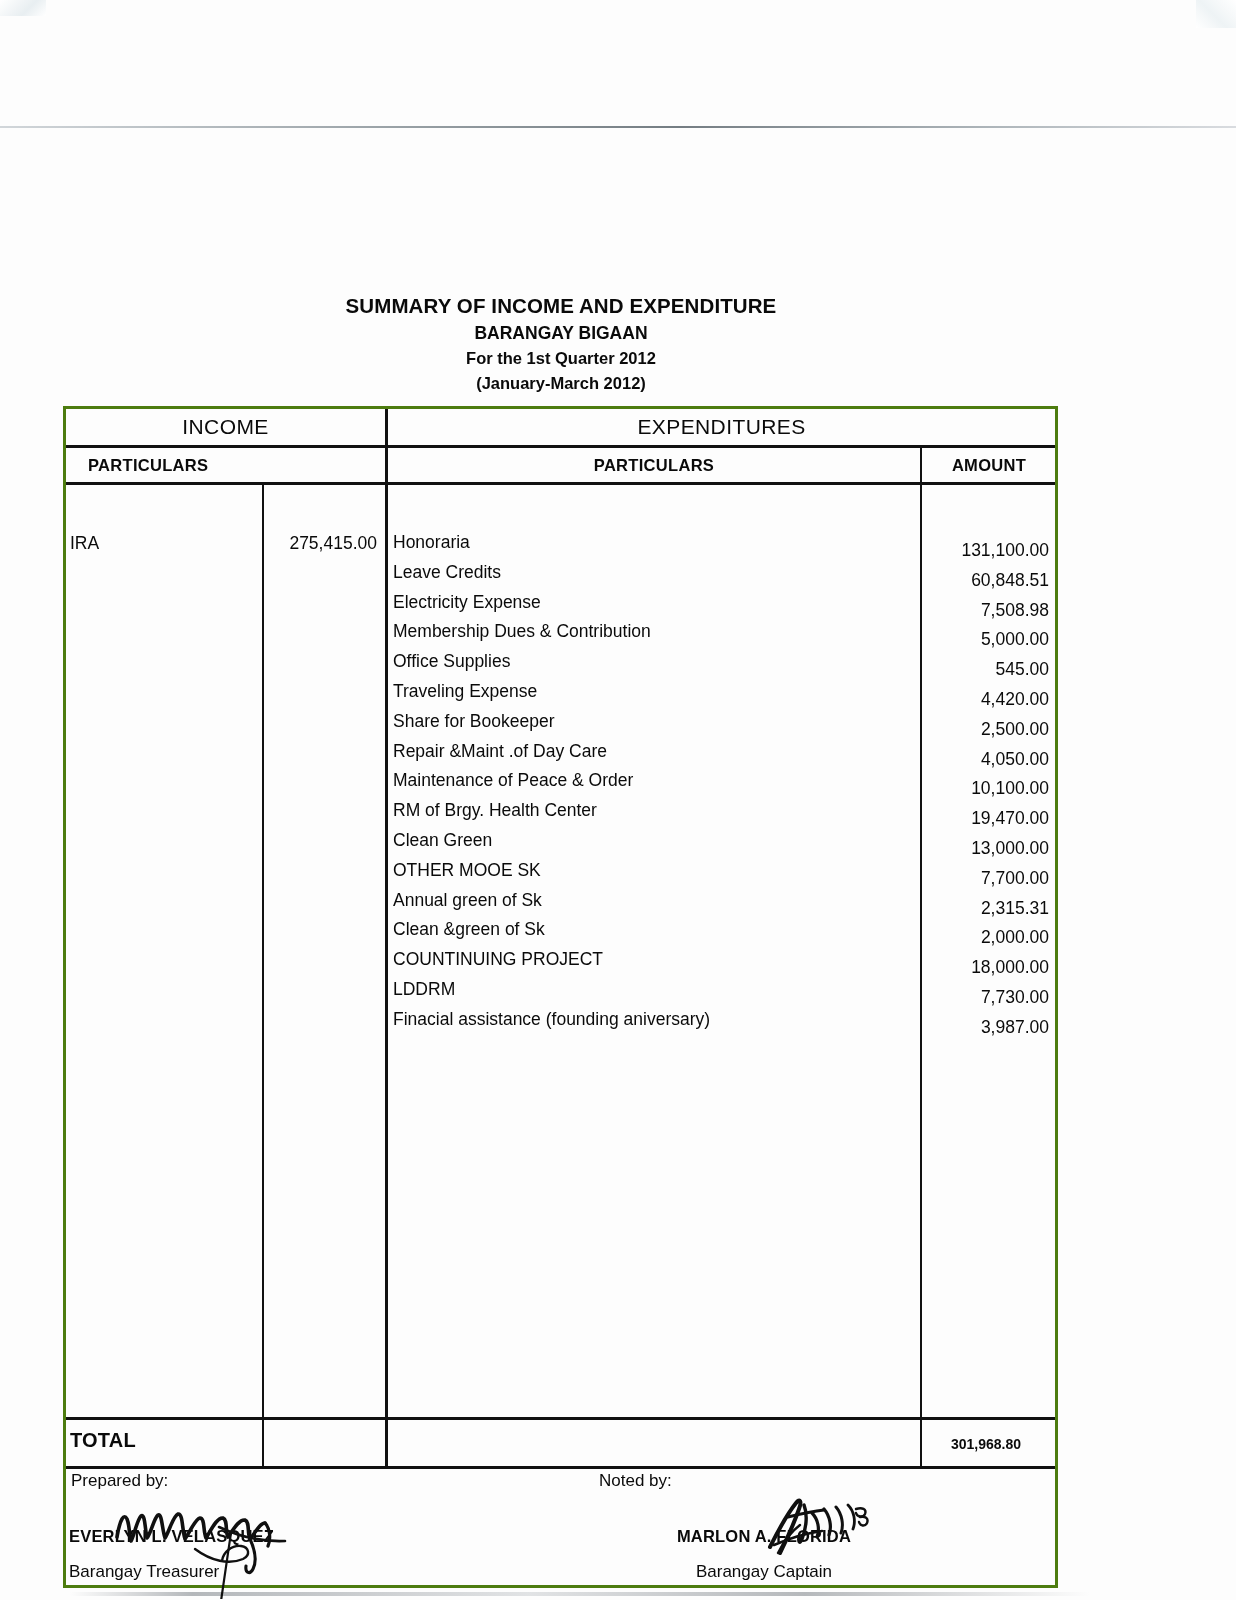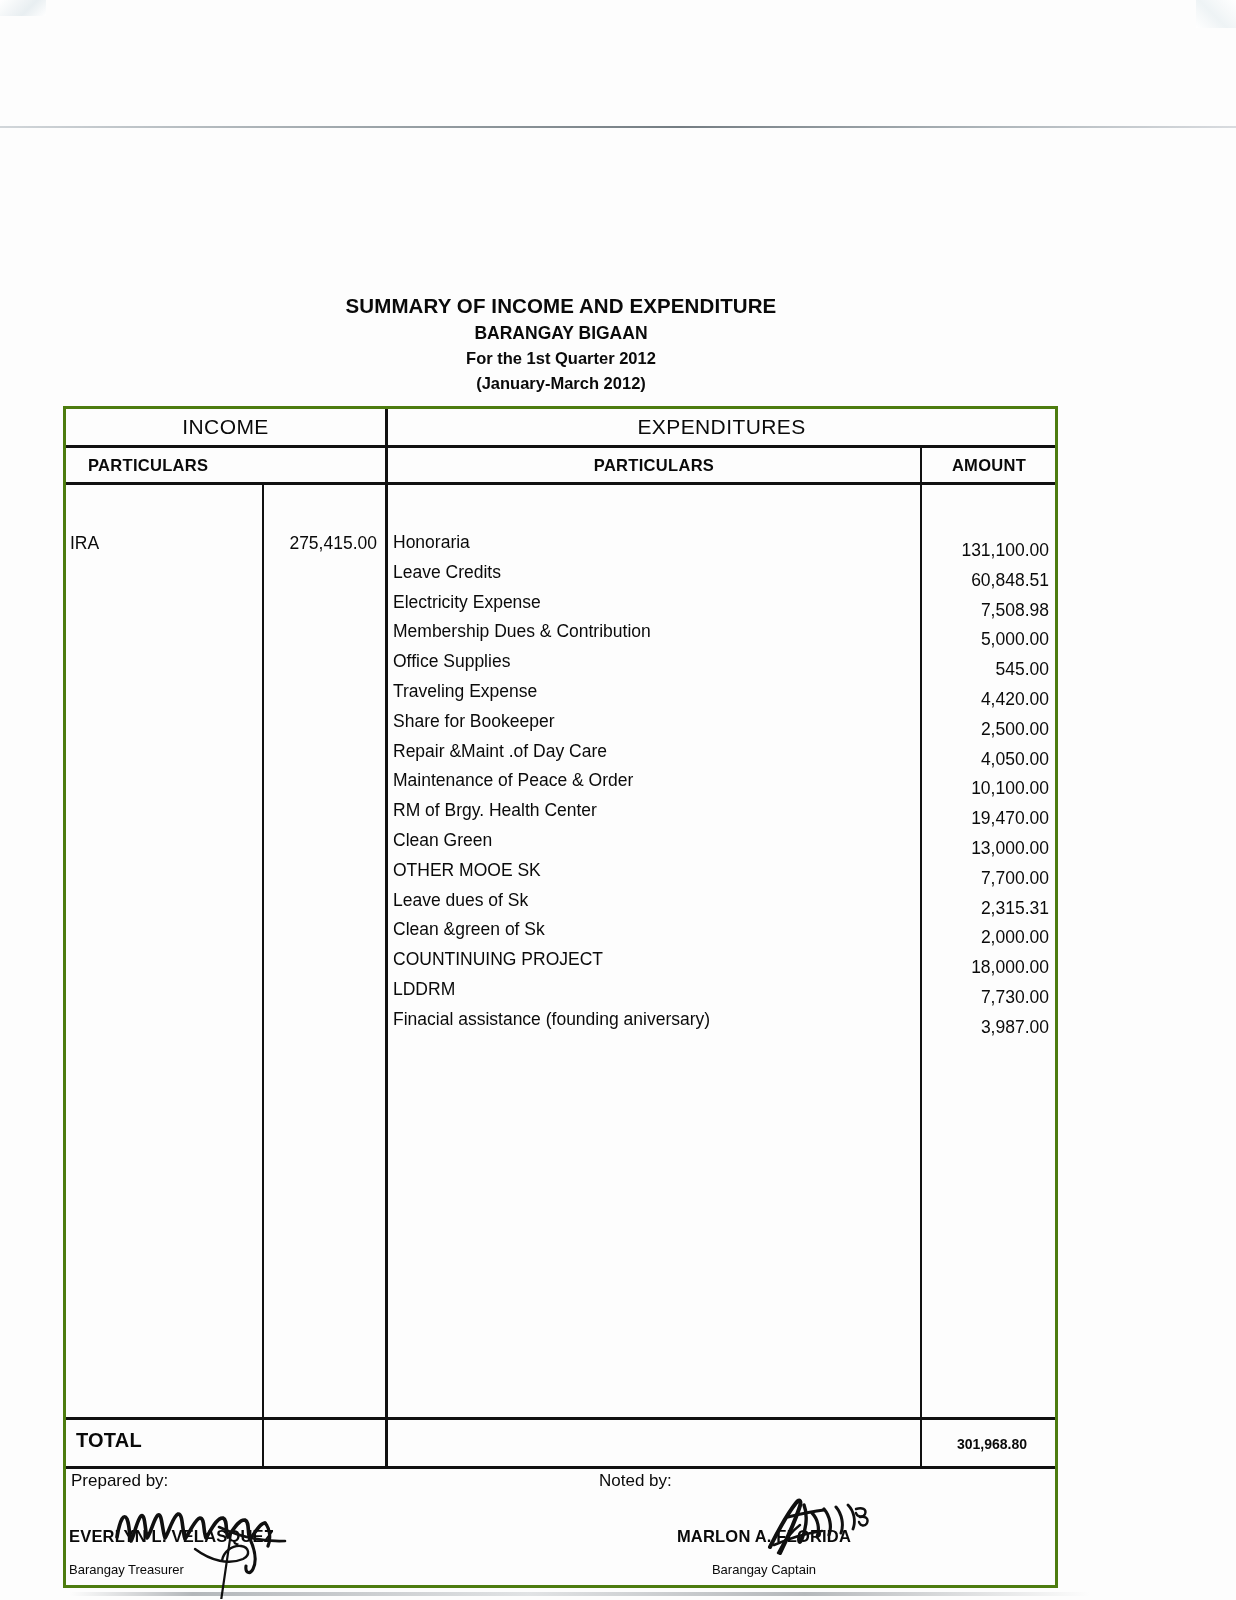--- a/index.html
+++ b/index.html
@@ -233,21 +233,21 @@
     width: 130px;
     text-align: right;
     padding-right: 4px;
     box-sizing: border-box;
     margin-top: 8px;
   }
 
   
   .total-row {
     position: absolute;
-    left: 6px;
+    left: 0;
     top: 1011px;
     width: 100%;
     height: 34px;
     text-decoration: underline;
   }
   .total-label {
     position: absolute;
     left: 4px;
     bottom: 2px;
     font-size: 20px;
@@ -291,21 +291,21 @@
   .sig-col-right { left: 498px; width: 400px; text-align: center; }
 
   .sig-name {
     font-size: 16.5px;
     font-weight: bold;
     letter-spacing: .2px;
     position: relative;
     z-index: 2;
   }
   .sig-role {
-    font-size: 13px;
+    font-size: 17px;
     margin-top: 16px;
     position: relative;
     z-index: 2;
   }
 
   .sig-mark {
     position: absolute;
     pointer-events: none;
     z-index: 3;
   }
@@ -395,21 +395,21 @@
         </div>
         <div class="exp-row">
           <span class="exp-name">Clean Green</span>
           <span class="exp-amt">13,000.00</span>
         </div>
         <div class="exp-row">
           <span class="exp-name">OTHER MOOE SK</span>
           <span class="exp-amt">7,700.00</span>
         </div>
         <div class="exp-row">
-          <span class="exp-name">Leave dues of Sk</span>
+          <span class="exp-name">Annual green of Sk</span>
           <span class="exp-amt">2,315.31</span>
         </div>
         <div class="exp-row">
           <span class="exp-name">Clean &amp;green of Sk</span>
           <span class="exp-amt">2,000.00</span>
         </div>
         <div class="exp-row">
           <span class="exp-name">COUNTINUING PROJECT</span>
           <span class="exp-amt">18,000.00</span>
         </div>

